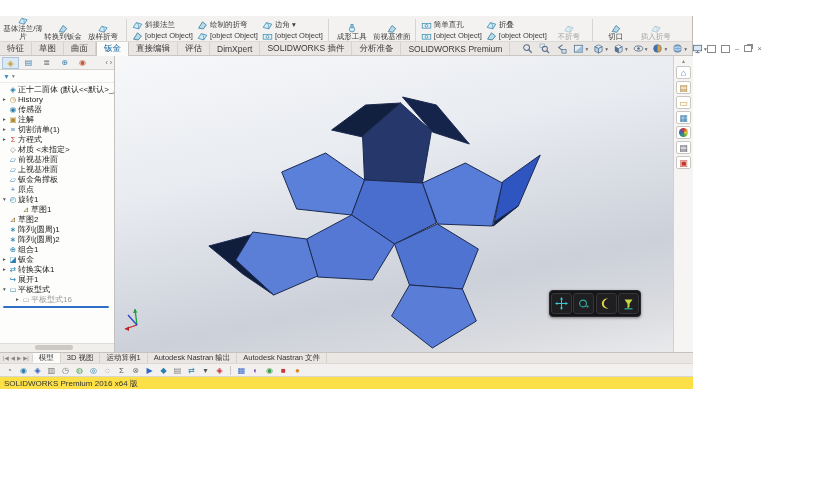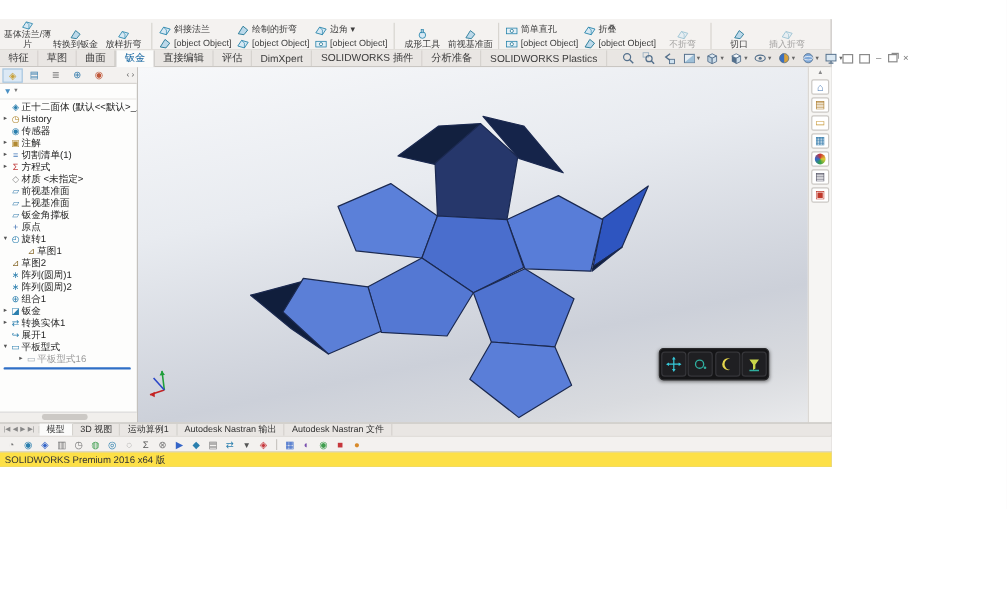--- a/index.html
+++ b/index.html
@@ -362,21 +362,21 @@
 
         <div class="tab">
           <span>SOLIDWORKS 插件</span>
         </div>
 
         <div class="tab">
           <span>分析准备</span>
         </div>
 
         <div class="tab">
-          <span>SOLIDWORKS Plastics</span>
+          <span>SOLIDWORKS Premium</span>
         </div>
       </div>
     <div class="hud">
 
         <div class="hud-item">
           <svg>
             <use href="#sy-mag"></use>
           </svg>
           <span class="hud-caret"></span>
         </div>

